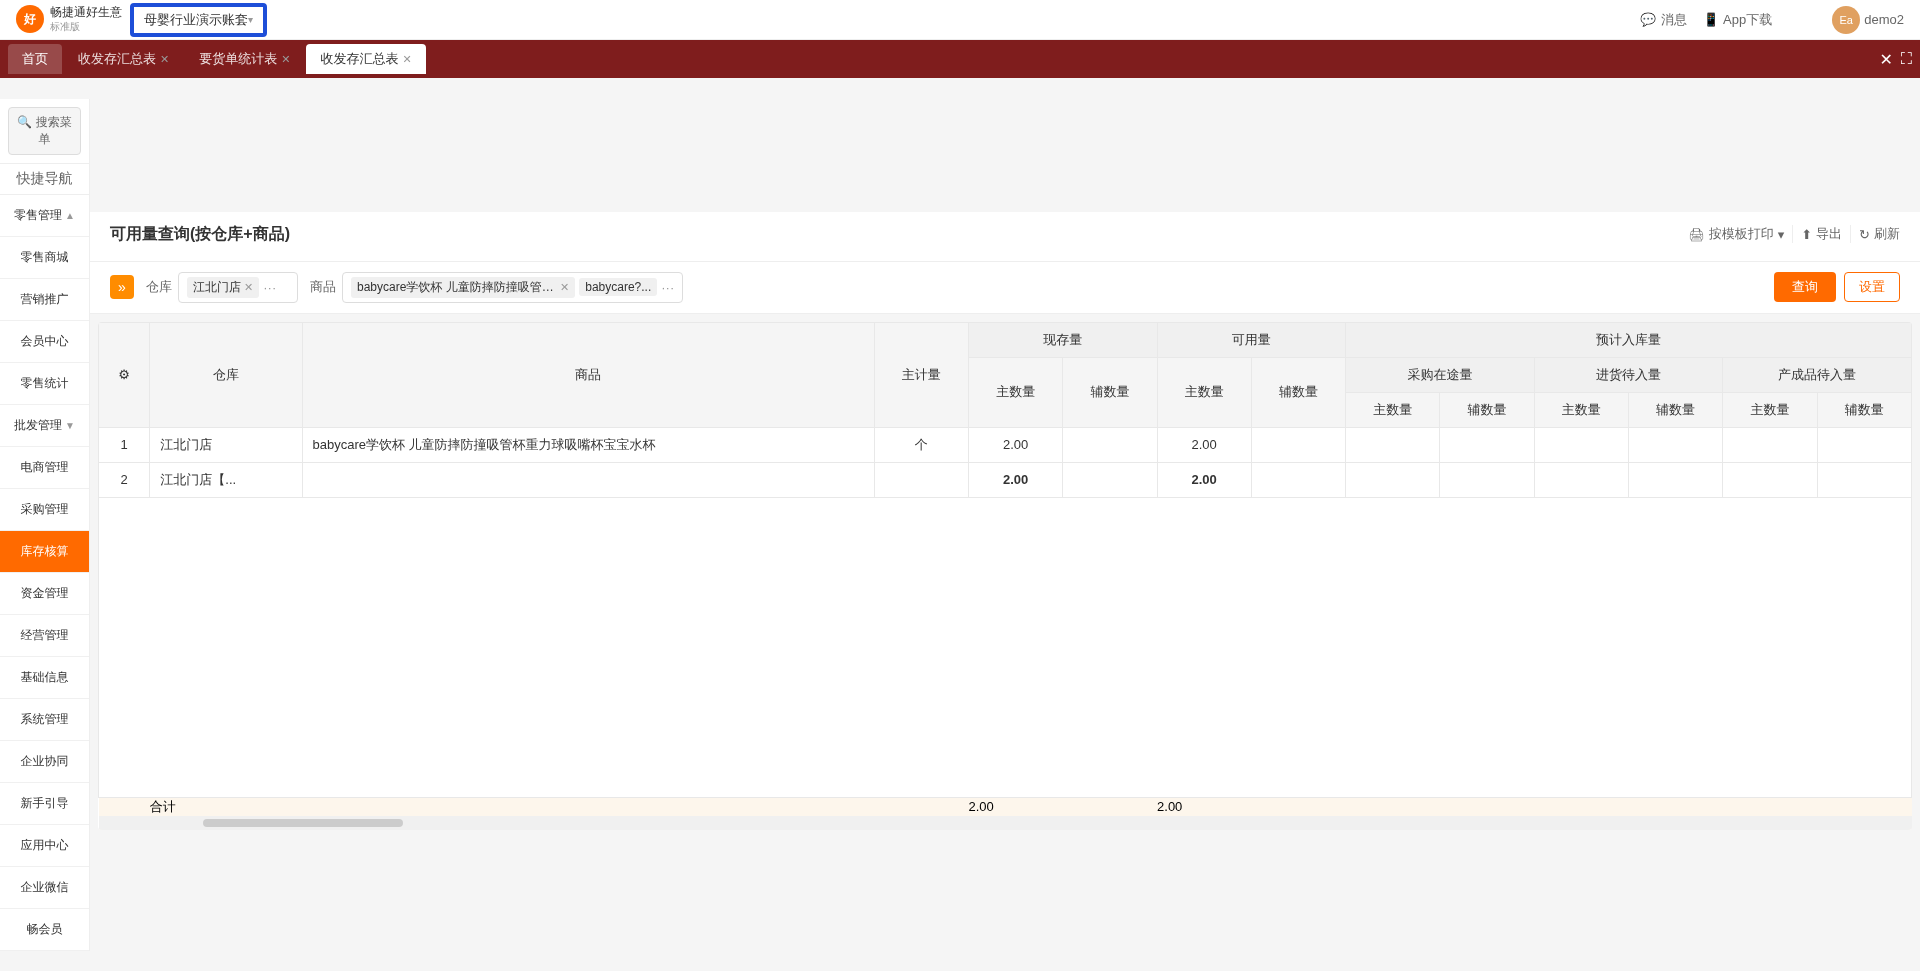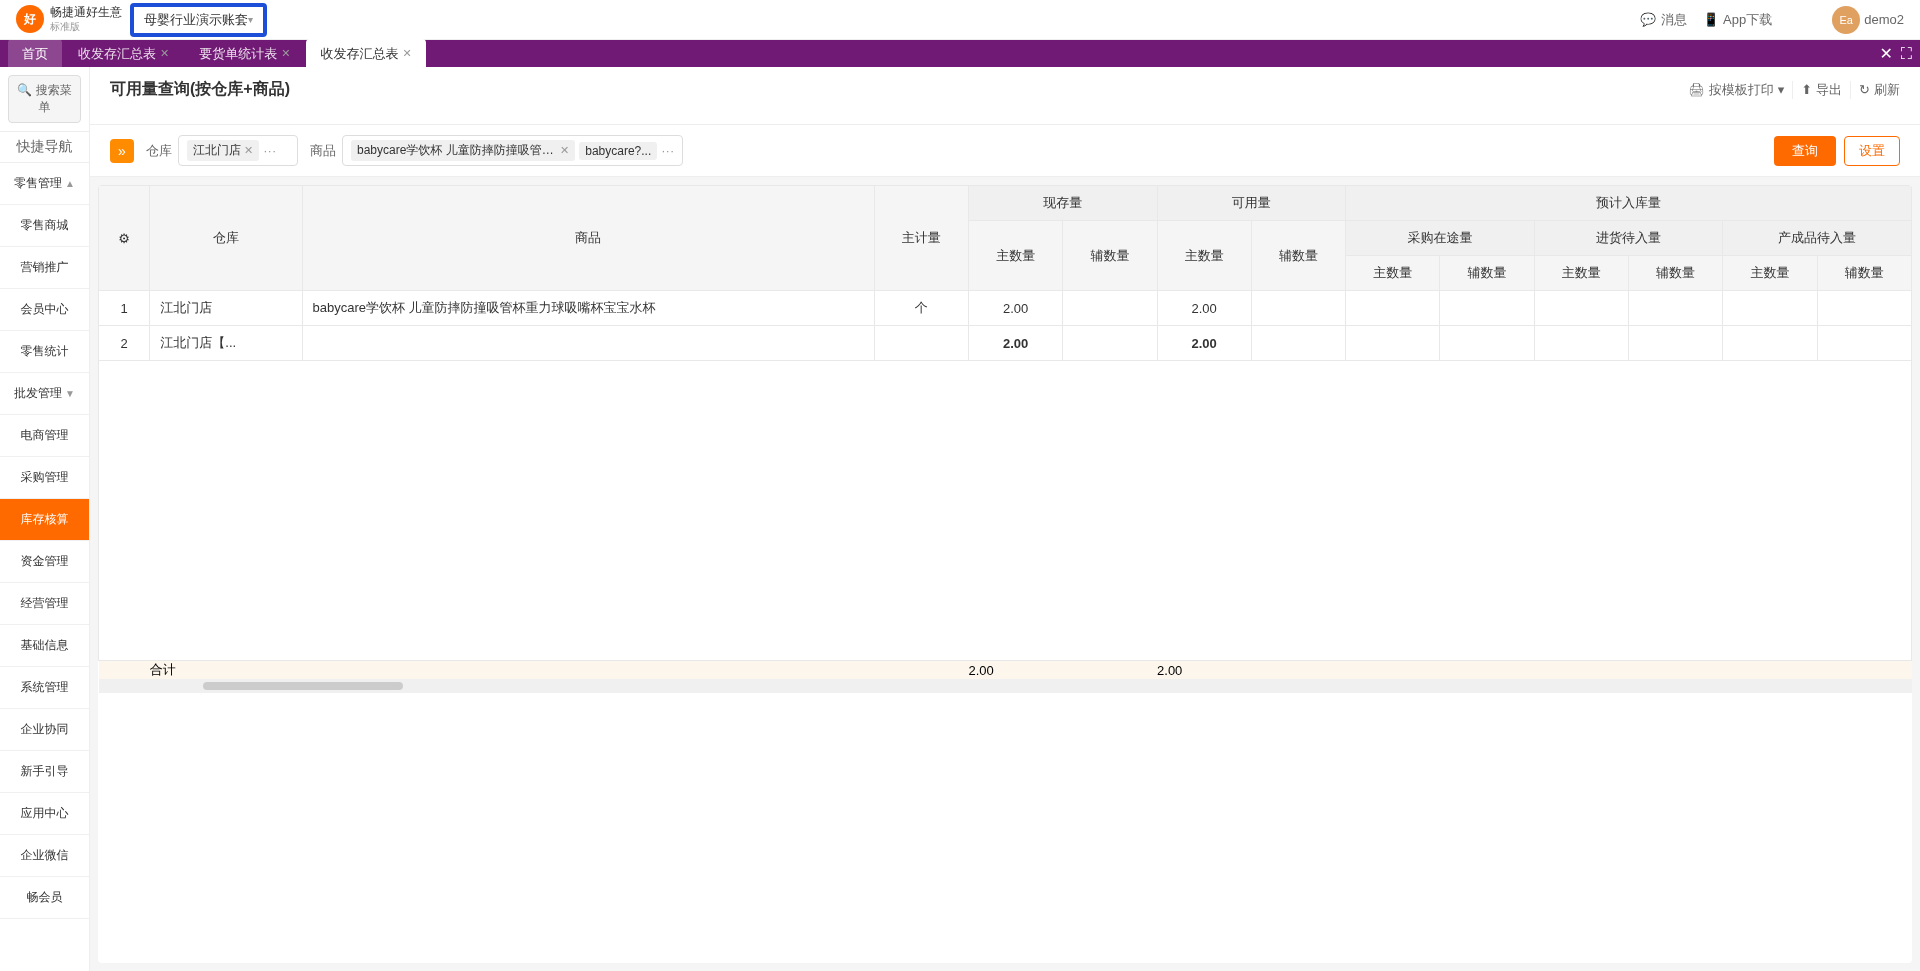--- a/index.html
+++ b/index.html
@@ -26,22 +26,22 @@
       border: 4px solid #1d4ed8; border-radius: 4px; padding: 4px 10px;
       font-size: 13px; color: #333; cursor: pointer; background: #fff;
     }
     .store-selector .arrow { color: #999; font-size: 10px; }
     .top-bar-right { display: flex; align-items: center; gap: 16px; }
     .top-bar-btn { display: flex; align-items: center; gap: 4px; cursor: pointer; color: #666; font-size: 13px; }
     .user-avatar { width: 28px; height: 28px; border-radius: 50%; background: #e0a060; display: flex; align-items: center; justify-content: center; color: white; font-size: 11px; margin-left: 44px; }
 
     
     .nav-tabs {
-      height: 27px;
-      background: #701a75;
+      height: 38px;
+      background: #7f1d1d;
       display: flex;
       align-items: center;
       padding: 0 8px;
       gap: 2px;
       flex-shrink: 0;
     }
     .nav-tab {
       display: flex; align-items: center; gap: 4px;
       padding: 6px 14px;
       border-radius: 4px 4px 0 0;
@@ -55,21 +55,21 @@
       background: #fff;
       color: #333;
     }
     .nav-tab .close-btn { font-size: 11px; color: #999; cursor: pointer; }
     .nav-tab.home { background: rgba(255,255,255,0.2); color: white; }
     .nav-spacer { flex: 1; }
     .nav-actions { display: flex; align-items: center; gap: 8px; }
     .nav-action-btn { color: white; cursor: pointer; font-size: 16px; }
 
     
-    .main-layout { display: flex; flex: 1; overflow: hidden; }
+    .main-layout { display: flex; flex: 1; overflow: hidden; align-items: center; }
 
     
     .sidebar {
       width: 90px;
       background: #fff;
       border-right: 1px solid #eee;
       display: flex;
       flex-direction: column;
       flex-shrink: 0;
       overflow-y: auto;
@@ -109,21 +109,21 @@
     .content-area {
       flex: 1;
       display: flex;
       flex-direction: column;
       overflow: hidden;
       background: #f5f5f5;
     }
 
     .page-header {
       background: #fff;
-      padding: 12px 20px 12px 20px;
+      padding: 12px 20px 4px 20px;
       display: flex;
       align-items: center;
       justify-content: space-between;
       border-bottom: 1px solid #eee;
       flex-shrink: 0;
     }
     .page-title { font-size: 16px; font-weight: bold; color: #333; padding-bottom: 12px; }
     .page-header-actions { display: flex; align-items: center; gap: 8px; padding-bottom: 12px; }
     .header-action-btn {
       display: flex; align-items: center; gap: 4px;

